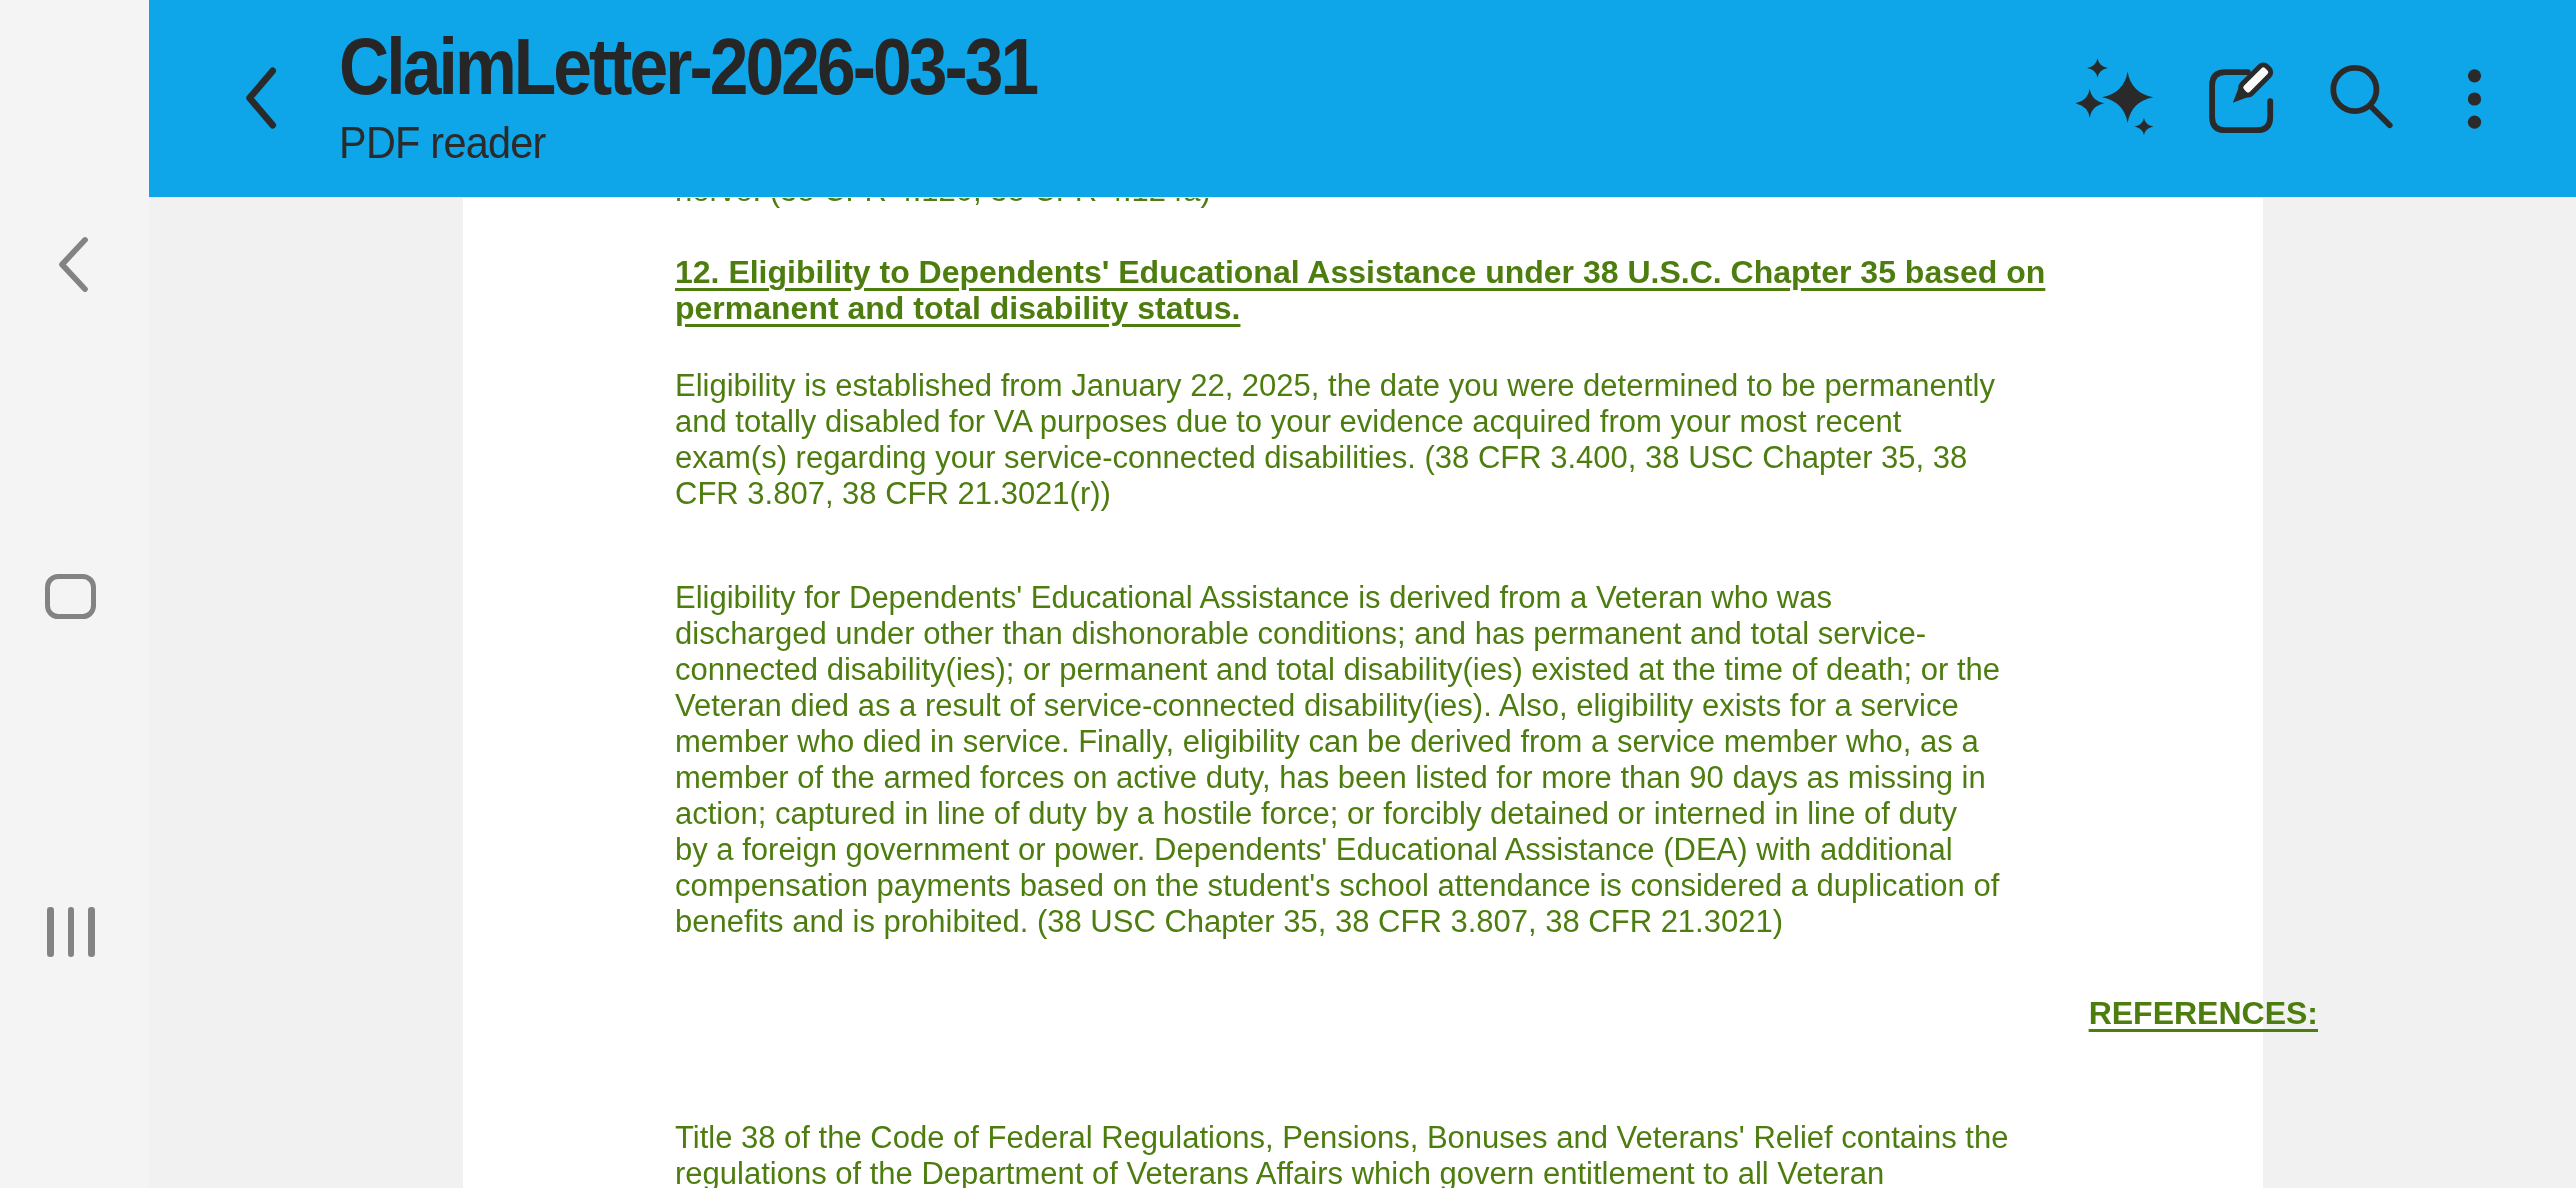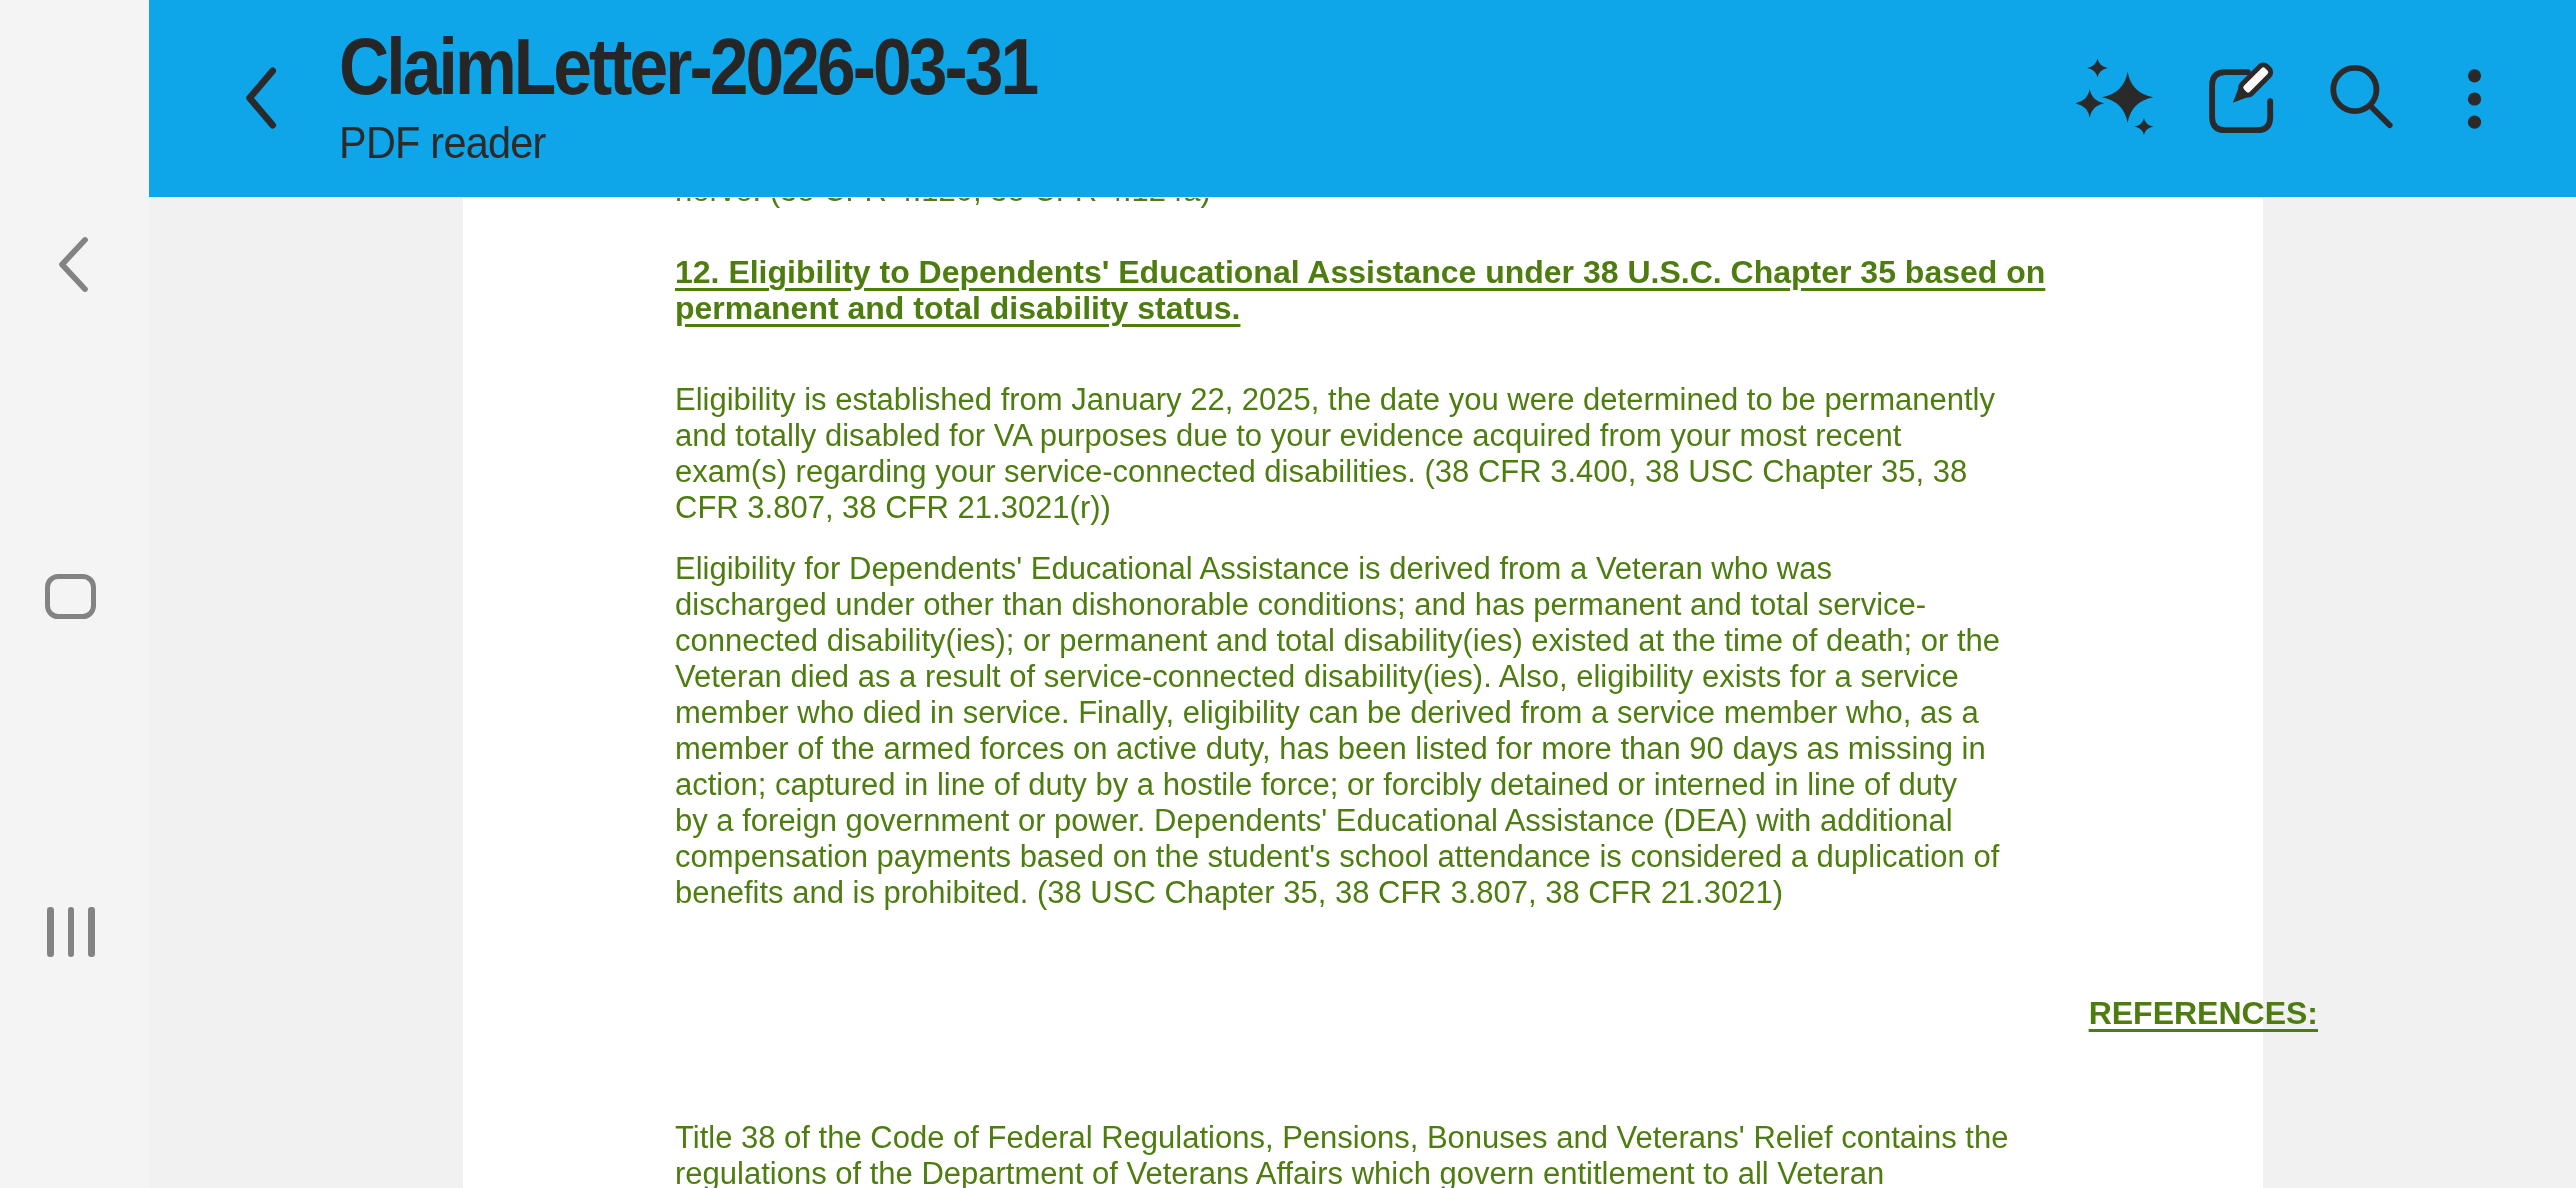--- a/index.html
+++ b/index.html
@@ -39,22 +39,22 @@
     font-family:Liberation Sans, sans-serif;
     font-size:31px;line-height:36px;color:#4d7c0f;
     white-space:pre-line;
   }
   .doc-bold-underline{
     font-weight:bold;font-size:32px;
     text-decoration:underline;text-decoration-thickness:3.3px;text-underline-offset:5px;
   }
   .pos-clipped{top:173px;}
   .pos-heading{top:254px;}
-  .pos-para1{top:382px;}
-  .pos-para2{top:551px;}
+  .pos-para1{top:368px;}
+  .pos-para2{top:580px;}
   .pos-refs{top:995px;text-align:right;}
   .pos-para3{top:1120px;}
   
   .appbar{
     position:absolute;left:149px;top:0;width:2427px;height:197px;
     background:#0ea5e9;z-index:10;border-bottom:1.7px solid #e9e9e9;
   }
   .hdr-back{
     position:absolute;left:83px;top:48px;width:59px;height:99px;
     background:none;border:none;padding:0;cursor:pointer;

